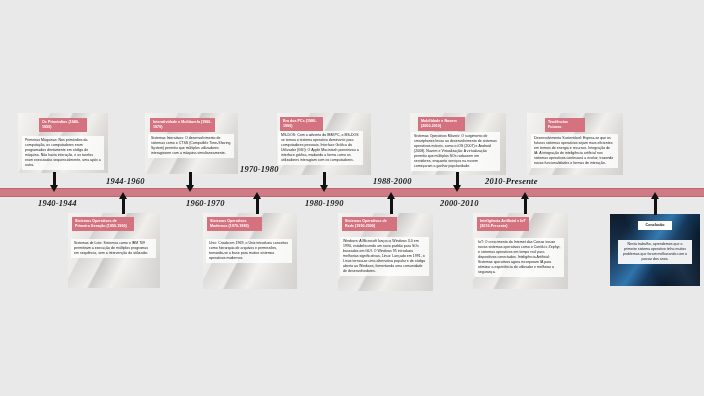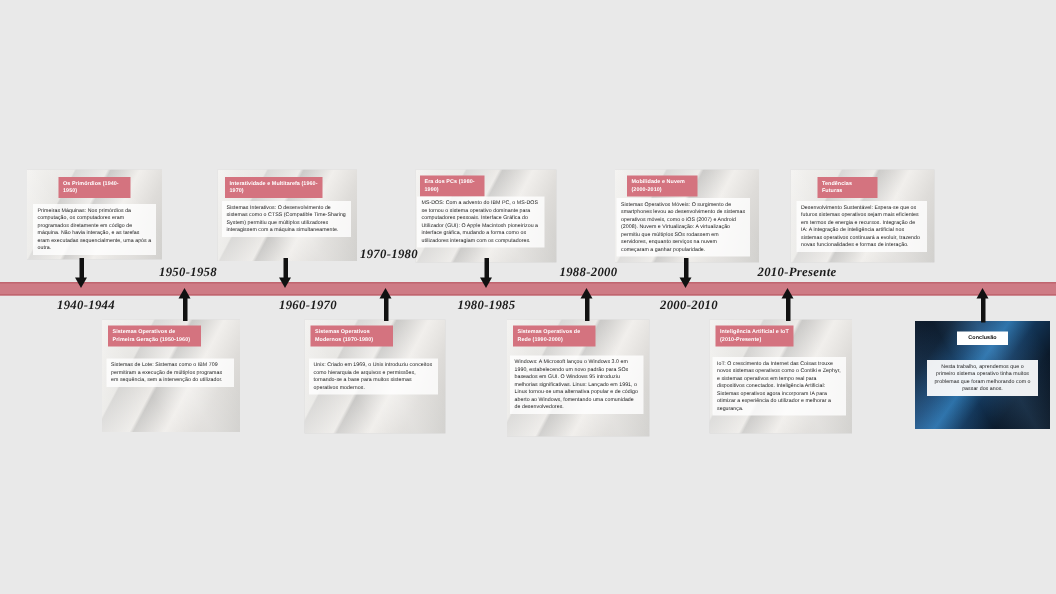--- a/index.html
+++ b/index.html
@@ -200,21 +200,21 @@
   <div class="arrow up" style="left:521px; top:192px; height:22px;">
     <div class="stem"></div>
       <div class="head"></div>
   </div>
   <div class="arrow up" style="left:651px; top:192px; height:23px;">
     <div class="stem"></div>
       <div class="head"></div>
   </div>
 
   <div class="year" style="left:38px; top:198px;">1940-1944</div>
-  <div class="year" style="left:106px; top:176px;">1950-1958</div>
+  <div class="year" style="left:106px; top:176px;">1944-1960</div>
   <div class="year" style="left:174px; top:198px;margin-left:12px;">1960-1970</div>
   <div class="year" style="left:240px; top:164px;">1970-1980</div>
-  <div class="year" style="left:305px; top:198px;">1980-1985</div>
+  <div class="year" style="left:305px; top:198px;">1980-1990</div>
   <div class="year" style="left:373px; top:176px;">1988-2000</div>
   <div class="year" style="left:440px; top:198px;text-align:right;">2000-2010</div>
-  <div class="year" style="left:505px; top:176px;">2010-Presente</div>
+  <div class="year" style="left:485px; top:176px;">2010-Presente</div>
 
 </div>
 
 </body></html>

